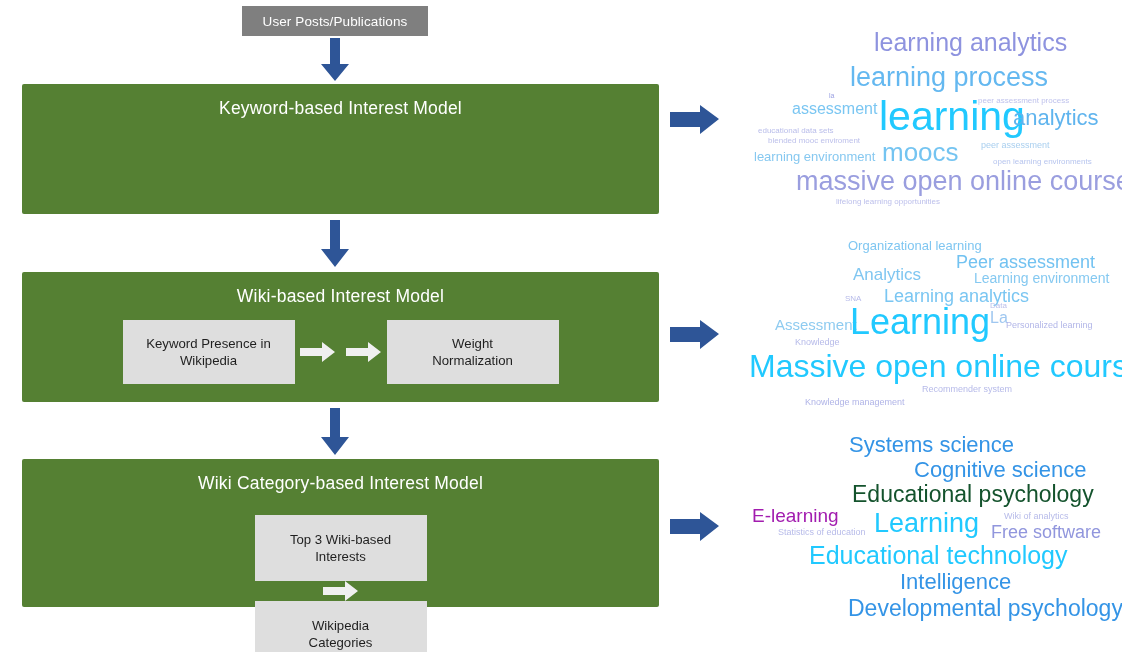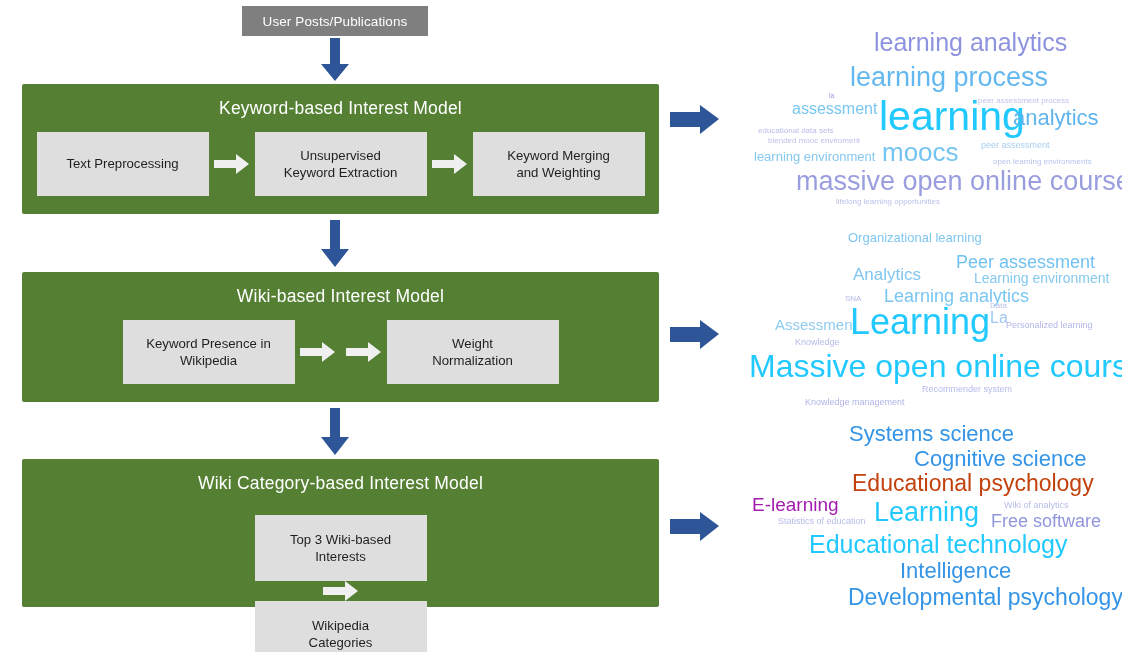--- a/index.html
+++ b/index.html
@@ -112,37 +112,20 @@
 </div>
 
 <div class="abs down-arrow" style="left:320px; top:38px;">
   <svg width="30" height="44" viewBox="0 0 30 44" aria-hidden="true">
     <polygon points="10,0 20,0 20,26 29,26 15,43 1,26 10,26" fill="#2E5597"></polygon>
   </svg>
 </div>
 
 <div class="abs model-panel panel-1">
   <div class="model-title">Keyword-based Interest Model</div>
-  <div class="steps-row">
-    <div class="step-box" style="white-space:pre-line">Text Preprocessing</div>
-    <div class="step-arrow">
-      <svg width="36" height="20" viewBox="0 0 36 20" aria-hidden="true">
-        <polygon points="0,6 22,6 22,0 35,10 22,20 22,14 0,14" fill="#F0F0F0"></polygon>
-      </svg>
-    </div>
-    <div class="step-box" style="white-space:pre-line">Unsupervised
-Keyword Extraction</div>
-    <div class="step-arrow">
-      <svg width="36" height="20" viewBox="0 0 36 20" aria-hidden="true">
-        <polygon points="0,6 22,6 22,0 35,10 22,20 22,14 0,14" fill="#F0F0F0"></polygon>
-      </svg>
-    </div>
-    <div class="step-box" style="white-space:pre-line">Keyword Merging
-and Weighting</div>
-  </div>
 </div>
 
 <div class="abs right-arrow" style="left:670px; top:105px;">
   <svg width="50" height="30" viewBox="0 0 50 30" aria-hidden="true">
     <polygon points="0,7 30,7 30,0 49,14 30,29 30,22 0,22" fill="#2E5597"></polygon>
   </svg>
 </div>
 
 <div class="abs down-arrow" style="left:320px; top:220px;">
   <svg width="30" height="48" viewBox="0 0 30 48" aria-hidden="true">
@@ -215,41 +198,41 @@
     <span class="wc-word" style="left: 0px; top: 125px; font-size: 8px; color: rgb(189, 192, 235); padding-left: 32px;">blended mooc enviroment</span>
     <span class="wc-word" style="left: 245px; top: 129px; font-size: 9px; color: rgb(169, 207, 239);">peer assessment</span>
     <span class="wc-word" style="left: 18px; top: 138px; font-size: 13px; color: rgb(134, 200, 240);">learning environment</span>
     <span class="wc-word" style="left: 146px; top: 127px; font-size: 26px; color: rgb(116, 196, 241);">moocs</span>
     <span class="wc-word" style="left: 257px; top: 146px; font-size: 8px; color: rgb(183, 197, 238);">open learning environments</span>
     <span class="wc-word" style="left: 60px; top: 156px; font-size: 27px; color: rgb(154, 158, 223);">massive open online courses</span>
     <span class="wc-word" style="left: 100px; top: 186px; font-size: 8px; color: rgb(188, 191, 235);">lifelong learning opportunities</span>
   </div>
 
 <div class="wordcloud" id="wc-1" style="left:740px; top:228px; width:382px; height:190px;">
-    <span class="wc-word" style="left: 108px; top: 3px; font-size: 13px; color: rgb(127, 198, 241);">Organizational learning</span>
+    <span class="wc-word" style="left: 108px; top: 11px; font-size: 13px; color: rgb(127, 198, 241);">Organizational learning</span>
     <span class="wc-word" style="left: 216px; top: 25px; font-size: 18px; color: rgb(114, 194, 241);">Peer assessment</span>
     <span class="wc-word" style="left: 113px; top: 38px; font-size: 17px; color: rgb(127, 198, 241);">Analytics</span>
     <span class="wc-word" style="left: 234px; top: 43px; font-size: 14px; color: rgb(133, 201, 241);">Learning environment</span>
     <span class="wc-word" style="left: 105px; top: 67px; font-size: 8px; color: rgb(182, 186, 233);">SNA</span>
     <span class="wc-word" style="left: 144px; top: 59px; font-size: 18px; color: rgb(122, 198, 242);">Learning analytics</span>
     <span class="wc-word" style="left: 250px; top: 74px; font-size: 8px; color: rgb(188, 192, 235);">Data</span>
     <span class="wc-word" style="left: 35px; top: 89px; font-size: 15px; color: rgb(142, 203, 240);">Assessment</span>
     <span class="wc-word" style="left: 110px; top: 76px; font-size: 36px; color: rgb(33, 201, 255);">Learning</span>
     <span class="wc-word" style="left: 250px; top: 82px; font-size: 16px; color: rgb(159, 199, 240);">La</span>
     <span class="wc-word" style="left: 266px; top: 93px; font-size: 9px; color: rgb(178, 182, 232);">Personalized learning</span>
     <span class="wc-word" style="left: 55px; top: 110px; font-size: 9px; color: rgb(182, 186, 233);">Knowledge</span>
     <span class="wc-word" style="left: 9px; top: 122px; font-size: 32px; color: rgb(33, 201, 255);">Massive open online course</span>
     <span class="wc-word" style="left: 182px; top: 157px; font-size: 9px; color: rgb(182, 186, 233);">Recommender system</span>
     <span class="wc-word" style="left: 65px; top: 170px; font-size: 9px; color: rgb(176, 180, 231);">Knowledge management</span>
   </div>
 
-<div class="wordcloud" id="wc-2" style="left:736px; top:417px; width:386px; height:200px;text-decoration:underline;">
+<div class="wordcloud" id="wc-2" style="left:736px; top:428px; width:386px; height:200px;text-decoration:underline;">
     <span class="wc-word" style="left: 113px; top: 6px; font-size: 22px; color: rgb(52, 148, 230);">Systems science</span>
     <span class="wc-word" style="left: 178px; top: 31px; font-size: 22px; color: rgb(52, 148, 230);">Cognitive science</span>
-    <span class="wc-word" style="left: 116px; top: 55px; font-size: 23px; color: #c2410c;">Educational psychology</span>
+    <span class="wc-word" style="left: 116px; top: 55px; font-size: 23px; color: #14532d;">Educational psychology</span>
     <span class="wc-word" style="left: 16px; top: 78px; font-size: 19px; color: #a21caf;">E-learning</span>
     <span class="wc-word" style="left: 268px; top: 84px; font-size: 9px; color: rgb(183, 187, 233);">Wiki of analytics</span>
     <span class="wc-word" style="left: 42px; top: 100px; font-size: 9px; color: rgb(183, 187, 233);">Statistics of education</span>
     <span class="wc-word" style="left: 138px; top: 82px; font-size: 27px; color: rgb(33, 201, 255);">Learning</span>
     <span class="wc-word" style="left: 255px; top: 95px; font-size: 18px; color: rgb(145, 150, 221);">Free software</span>
     <span class="wc-word" style="left: 73px; top: 115px; font-size: 25px; color: rgb(33, 201, 255);">Educational technology</span>
     <span class="wc-word" style="left: 164px; top: 143px; font-size: 22px; color: rgb(52, 148, 230);">Intelligence</span>
     <span class="wc-word" style="left: 112px; top: 169px; font-size: 23px; color: rgb(52, 148, 230);">Developmental psychology</span>
   </div>
 

